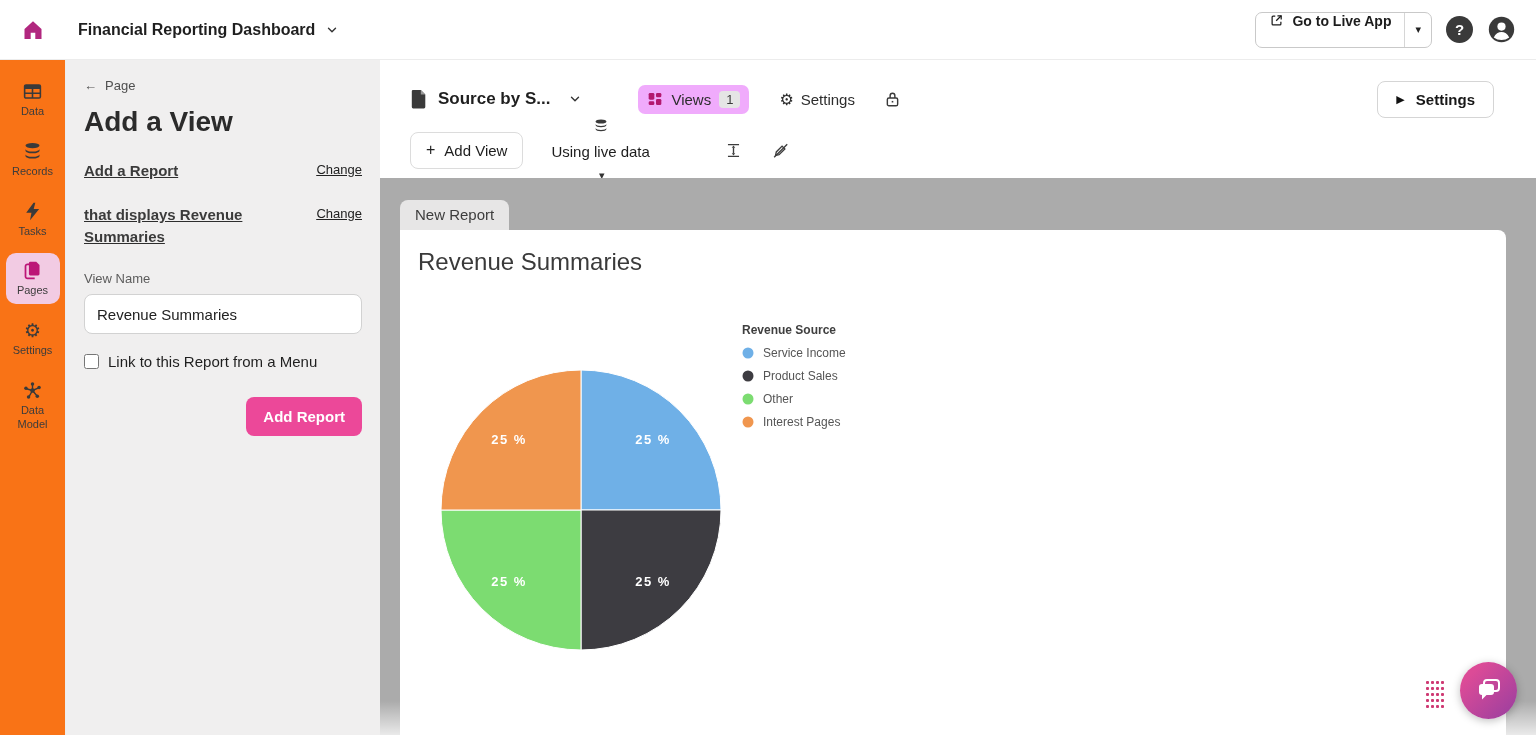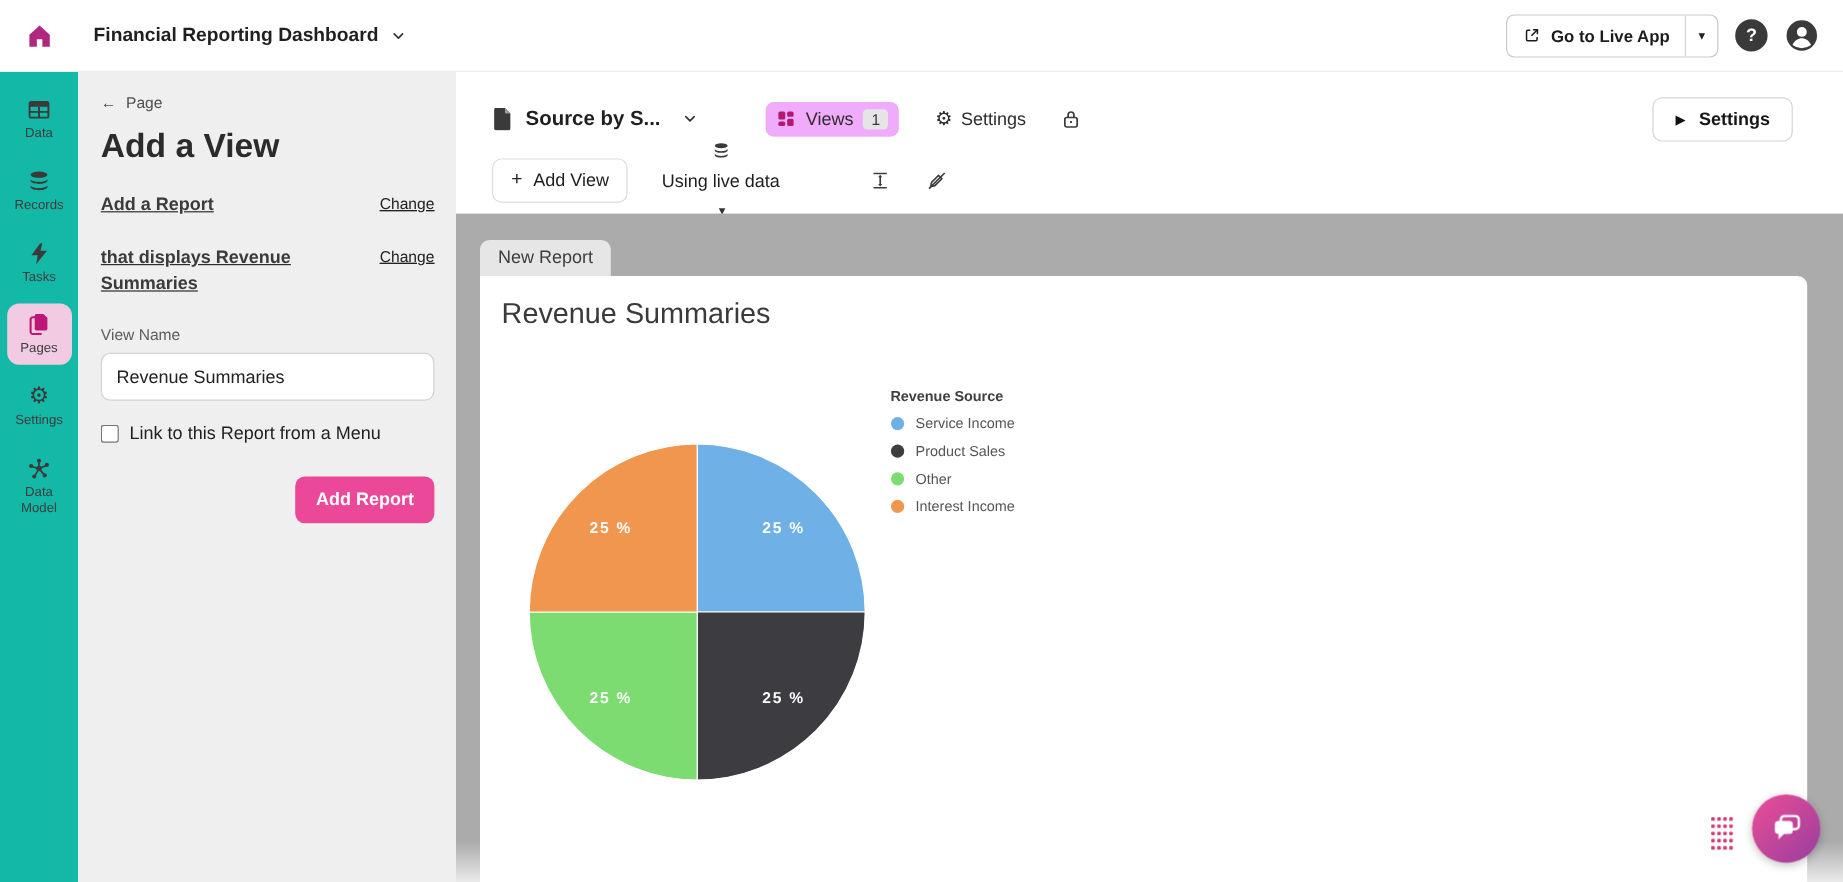--- a/index.html
+++ b/index.html
@@ -11,34 +11,34 @@
     display:flex; align-items:center; padding:0 20px 0 14px; }
   .home-btn { width:38px; height:38px; display:flex; align-items:center; justify-content:center;
     border-radius:8px; cursor:pointer; }
   .home-btn svg { width:24px; height:24px; fill:#b1277f; }
   .app-title { margin-left:26px; font-size:16px; font-weight:bold; color:#1f1f1f;
     display:flex; align-items:center; gap:10px; cursor:pointer; }
   .app-title svg { width:14px; height:14px; stroke:#333; }
   .topbar-right { margin-left:auto; display:flex; align-items:center; gap:14px; }
   .split-btn { display:flex; align-items:stretch; border:1px solid #c9c9c9; border-radius:7px;
     height:36px; overflow:hidden; background:#fff; }
-  .split-main { display:flex; align-items:center; gap:8px; padding:0 13px; font-size:14px;
+  .split-main { display:flex; gap:8px; padding:0 13px; font-size:14px;
     font-weight:bold; color:#1c1c1c; cursor:pointer; }
   .split-main svg { width:15px; height:15px; stroke:#1c1c1c; fill:none; stroke-width:2; }
   .split-caret { display:flex; align-items:center; padding:0 10px; border-left:1px solid #d6d6d6;
     font-size:11px; color:#222; cursor:pointer; }
   .round-icon { width:27px; height:27px; border-radius:50%; background:#3a3a3a; color:#fff;
     display:flex; align-items:center; justify-content:center; font-size:15px; font-weight:bold; cursor:pointer; }
   .avatar-icon { width:29px; height:29px; cursor:pointer; }
 
   
   .shell { display:flex; height:675px; }
 
   
-  .rail { width:66px; background:#14b8a6; border-right:1px solid #ededed; padding-top:14px;
+  .rail { width:66px; background:#f97316; border-right:1px solid #ededed; padding-top:14px;
     display:flex; flex-direction:column; align-items:center; gap:9px; flex-shrink:0; }
   .rail-item { width:54px; border-radius:10px; padding:7px 2px 6px; display:flex; flex-direction:column;
     align-items:center; gap:3px; cursor:pointer; color:#3a3a3a; }
   .rail-item .ric { width:21px; height:21px; display:flex; align-items:center; justify-content:center; }
   .rail-item svg { width:21px; height:21px; }
   .rail-item .glyph { font-size:19px; line-height:20px; }
   .rail-label { font-size:11px; color:#3c3c3c; text-align:center; line-height:1.25; }
   .rail-item.active { background:#f2cbe3; }
   .rail-item.active .ric { color:#bc1677; }
 
@@ -364,21 +364,21 @@
           <div class="legend-item">
             <svg viewBox="0 0 12 12">
               <circle cx="6" cy="6" r="5.5" fill="#7cdc71"></circle>
               </svg>
             <span>Other</span>
           </div>
           <div class="legend-item">
             <svg viewBox="0 0 12 12">
               <circle cx="6" cy="6" r="5.5" fill="#f0964e"></circle>
               </svg>
-            <span>Interest Income</span>
+            <span>Interest Pages</span>
           </div>
         </div>
       </div>
       <div class="bottom-fade"></div>
     </div>
   </div>
 </div>
 
 <div class="drag-dots">
   <i></i>

